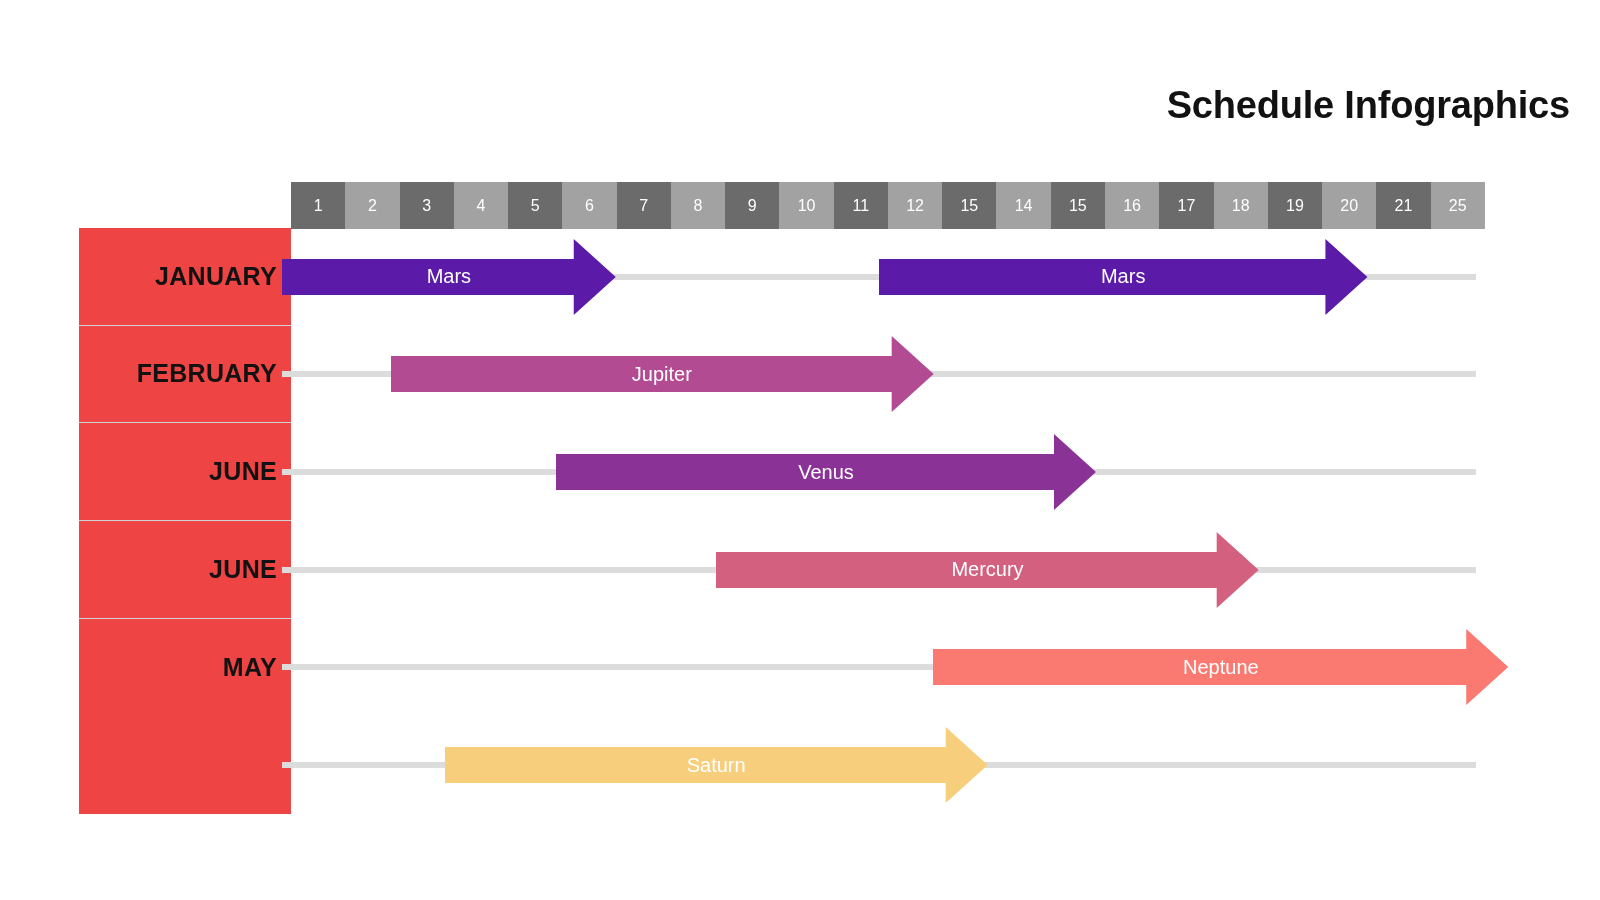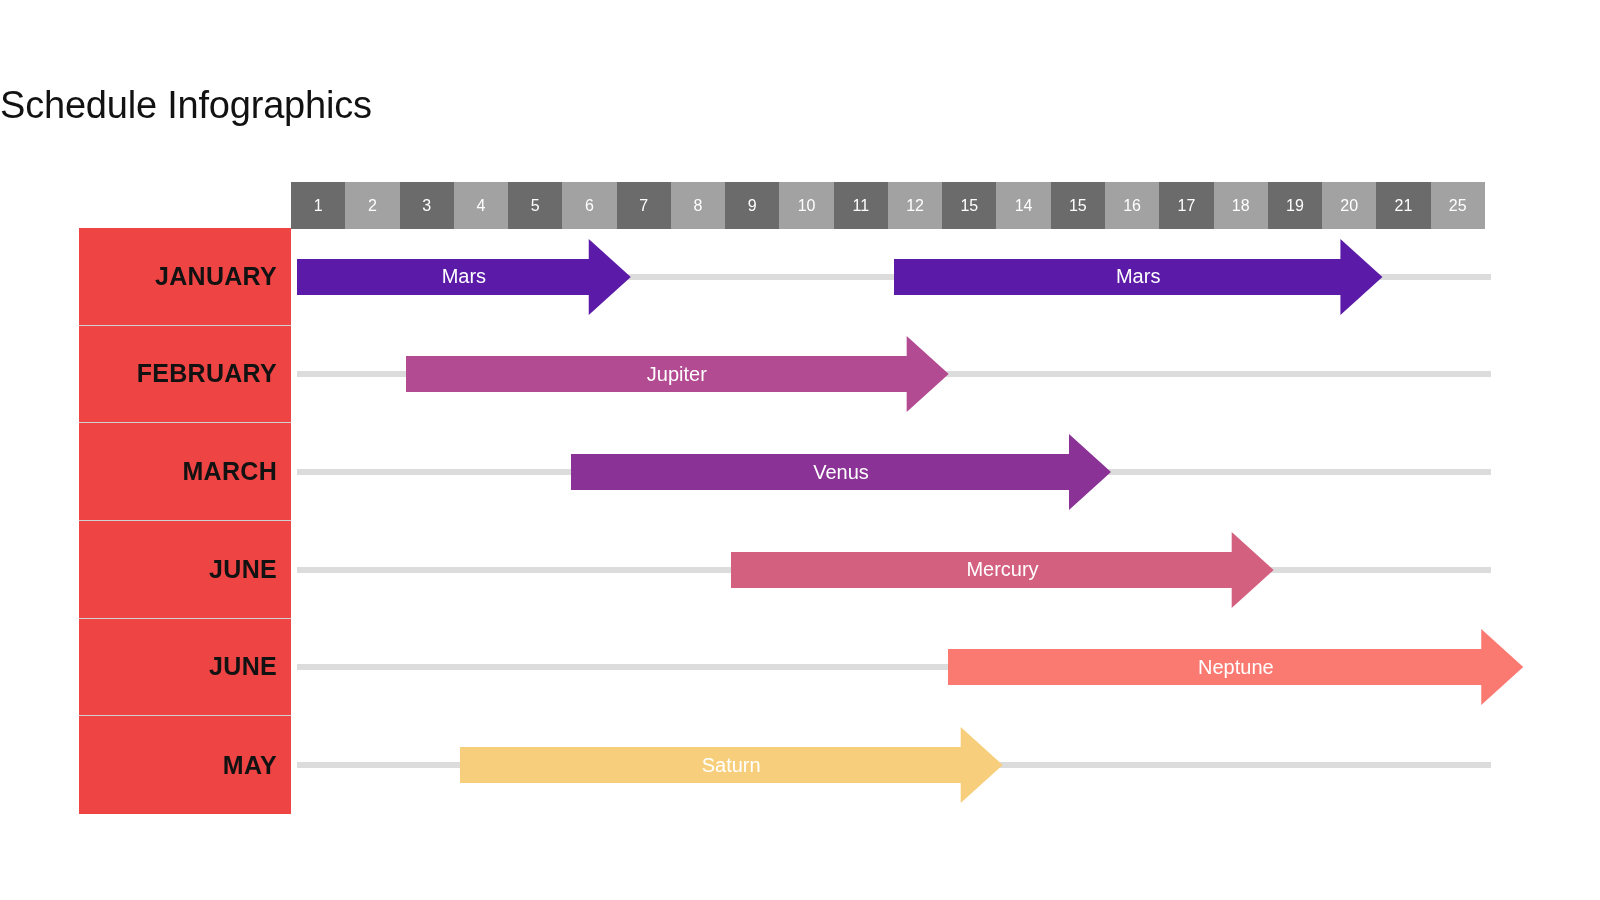--- a/index.html
+++ b/index.html
@@ -9,23 +9,23 @@
     font-family:"Liberation Sans", sans-serif;
     overflow:hidden;
     position:relative;
   }
   #board{position:absolute;left:0;top:0;width:1600px;height:900px;}
 
   
   .title{
     position:absolute;
     left:0;top:84px;width:1570px;
-    text-align:left;
+    text-align:right;
     font-size:38px;
-    font-weight:normal;
+    font-weight:bold;
     color:#121212;
     letter-spacing:-0.2px;
   }
 
   
   .day-header{
     position:absolute;
     left:291px;top:182px;
     height:47px;
     display:flex;
@@ -58,21 +58,21 @@
   .month-label{
     font-size:25px;
     font-weight:bold;
     color:#121212;
     letter-spacing:0.3px;
   }
 
   
   .lanes{
     position:absolute;
-    left:297px;top:228px;
+    left:282px;top:228px;
     width:1290px;height:586px;
   }
   .lane{
     position:relative;
     height:97.66px;
   }
   .track{
     position:absolute;
     left:0;top:50%;
     transform:translateY(-50%);
@@ -130,23 +130,20 @@
     </div>
 
   <div class="sidebar" id="sidebar">
       <div class="sidebar-row">
         <span class="month-label">JANUARY</span>
       </div>
       <div class="sidebar-row">
         <span class="month-label">FEBRUARY</span>
       </div>
       <div class="sidebar-row">
-        <span class="month-label">MARCH</span>
-      </div>
-      <div class="sidebar-row">
         <span class="month-label">JUNE</span>
       </div>
       <div class="sidebar-row">
         <span class="month-label">JUNE</span>
       </div>
       <div class="sidebar-row">
         <span class="month-label">MAY</span>
       </div>
     </div>
 

